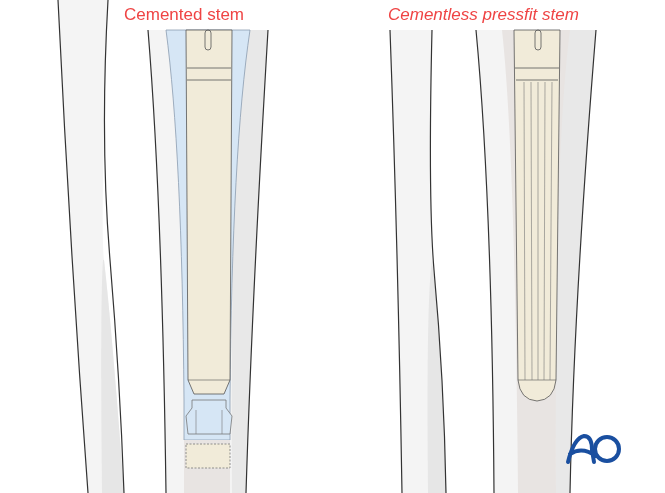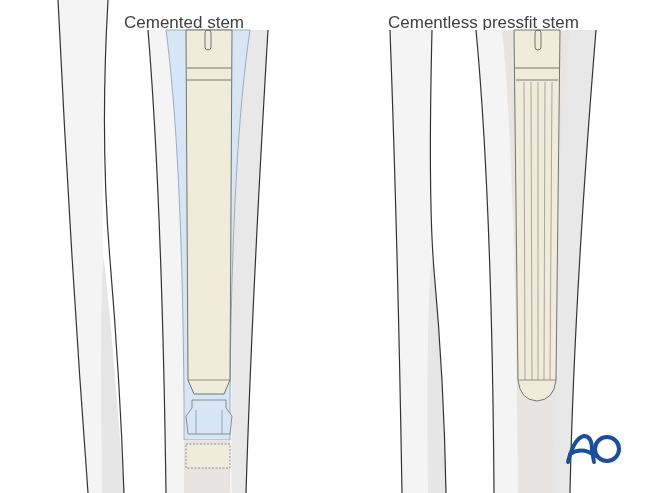--- a/index.html
+++ b/index.html
@@ -1,19 +1,19 @@
 <!DOCTYPE html>
 <html><head>
 <meta charset="utf-8">
 <style>
   html,body{margin:0;padding:0;background:#fff;}
   body{width:665px;height:493px;position:relative;overflow:hidden;font-family:"Liberation Sans",sans-serif;}
-  .title{position:absolute;top:5px;font-size:17px;color:#404040;white-space:nowrap;margin-top:8px;}
+  .title{position:absolute;top:5px;font-size:17px;color:#ef4444;white-space:nowrap;}
   #t1{left:124px;}
-  #t2{left:388px;}
+  #t2{left:388px;font-style:italic;}
   svg{position:absolute;left:0;top:0;}
 </style>
 </head>
 <body>
 
 <div class="title" id="t1">Cemented stem</div>
 <div class="title" id="t2">Cementless pressfit stem</div>
 
 <svg width="665" height="493" viewBox="0 0 665 493">
 

